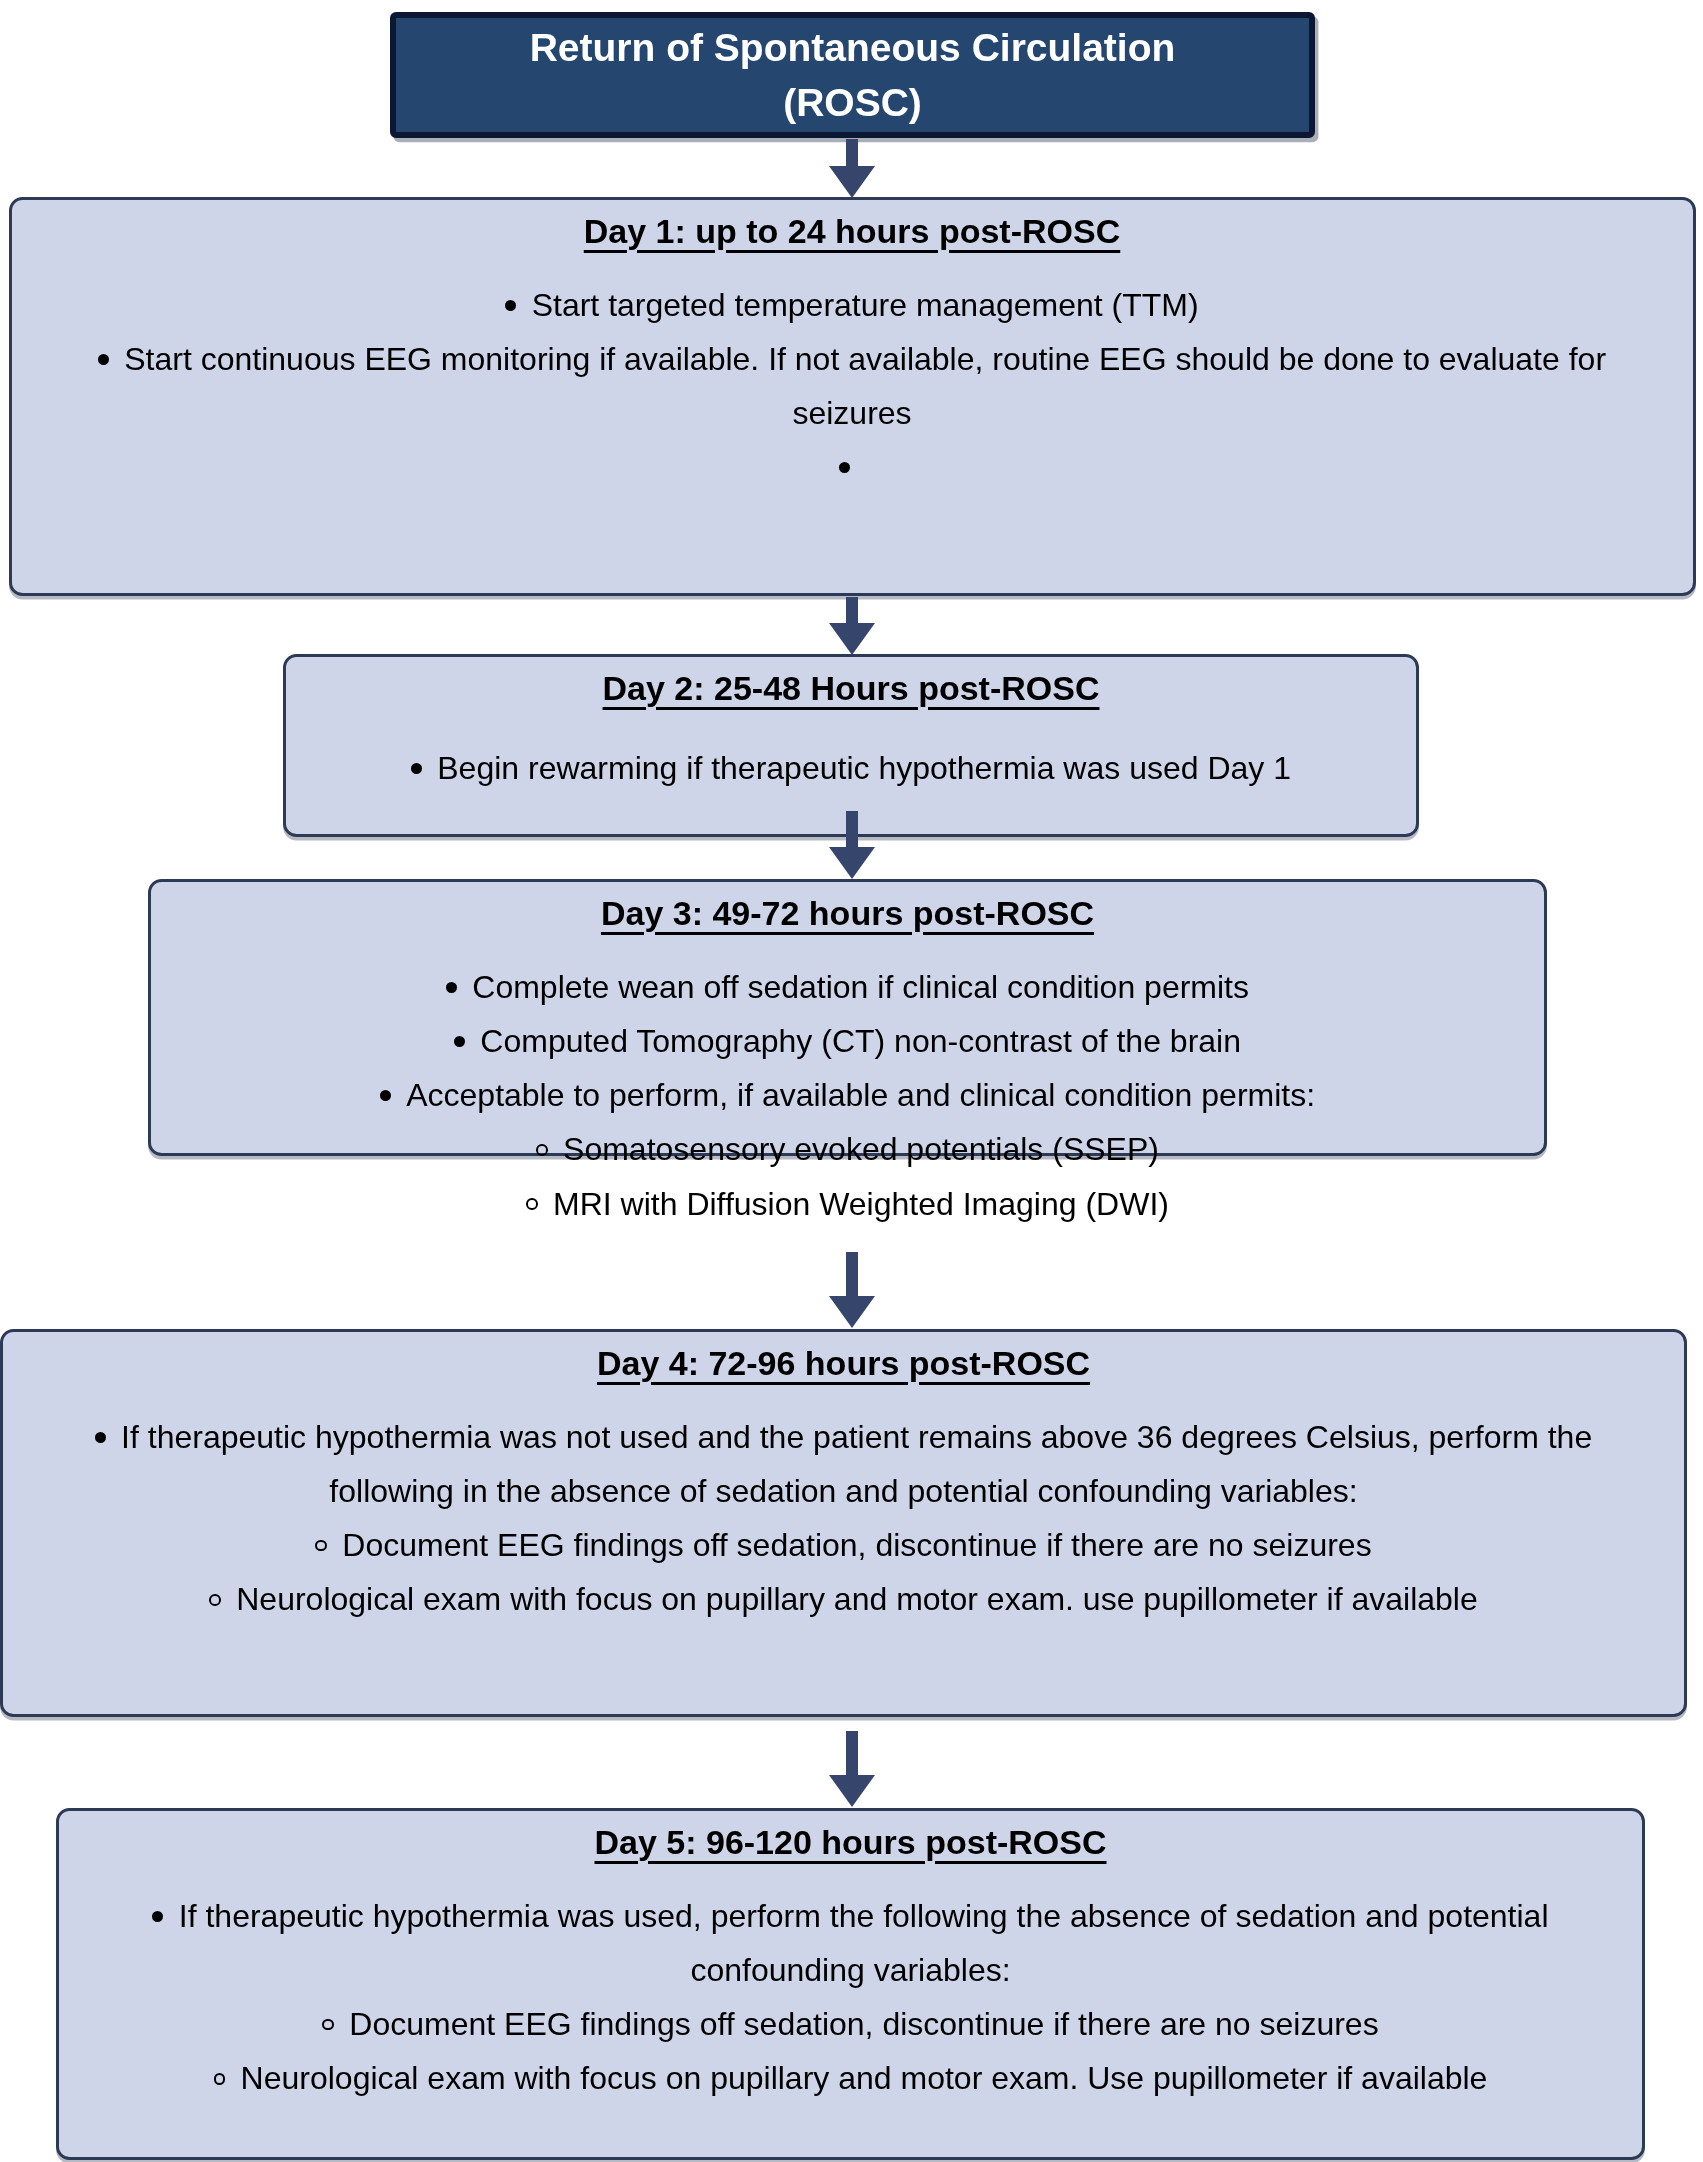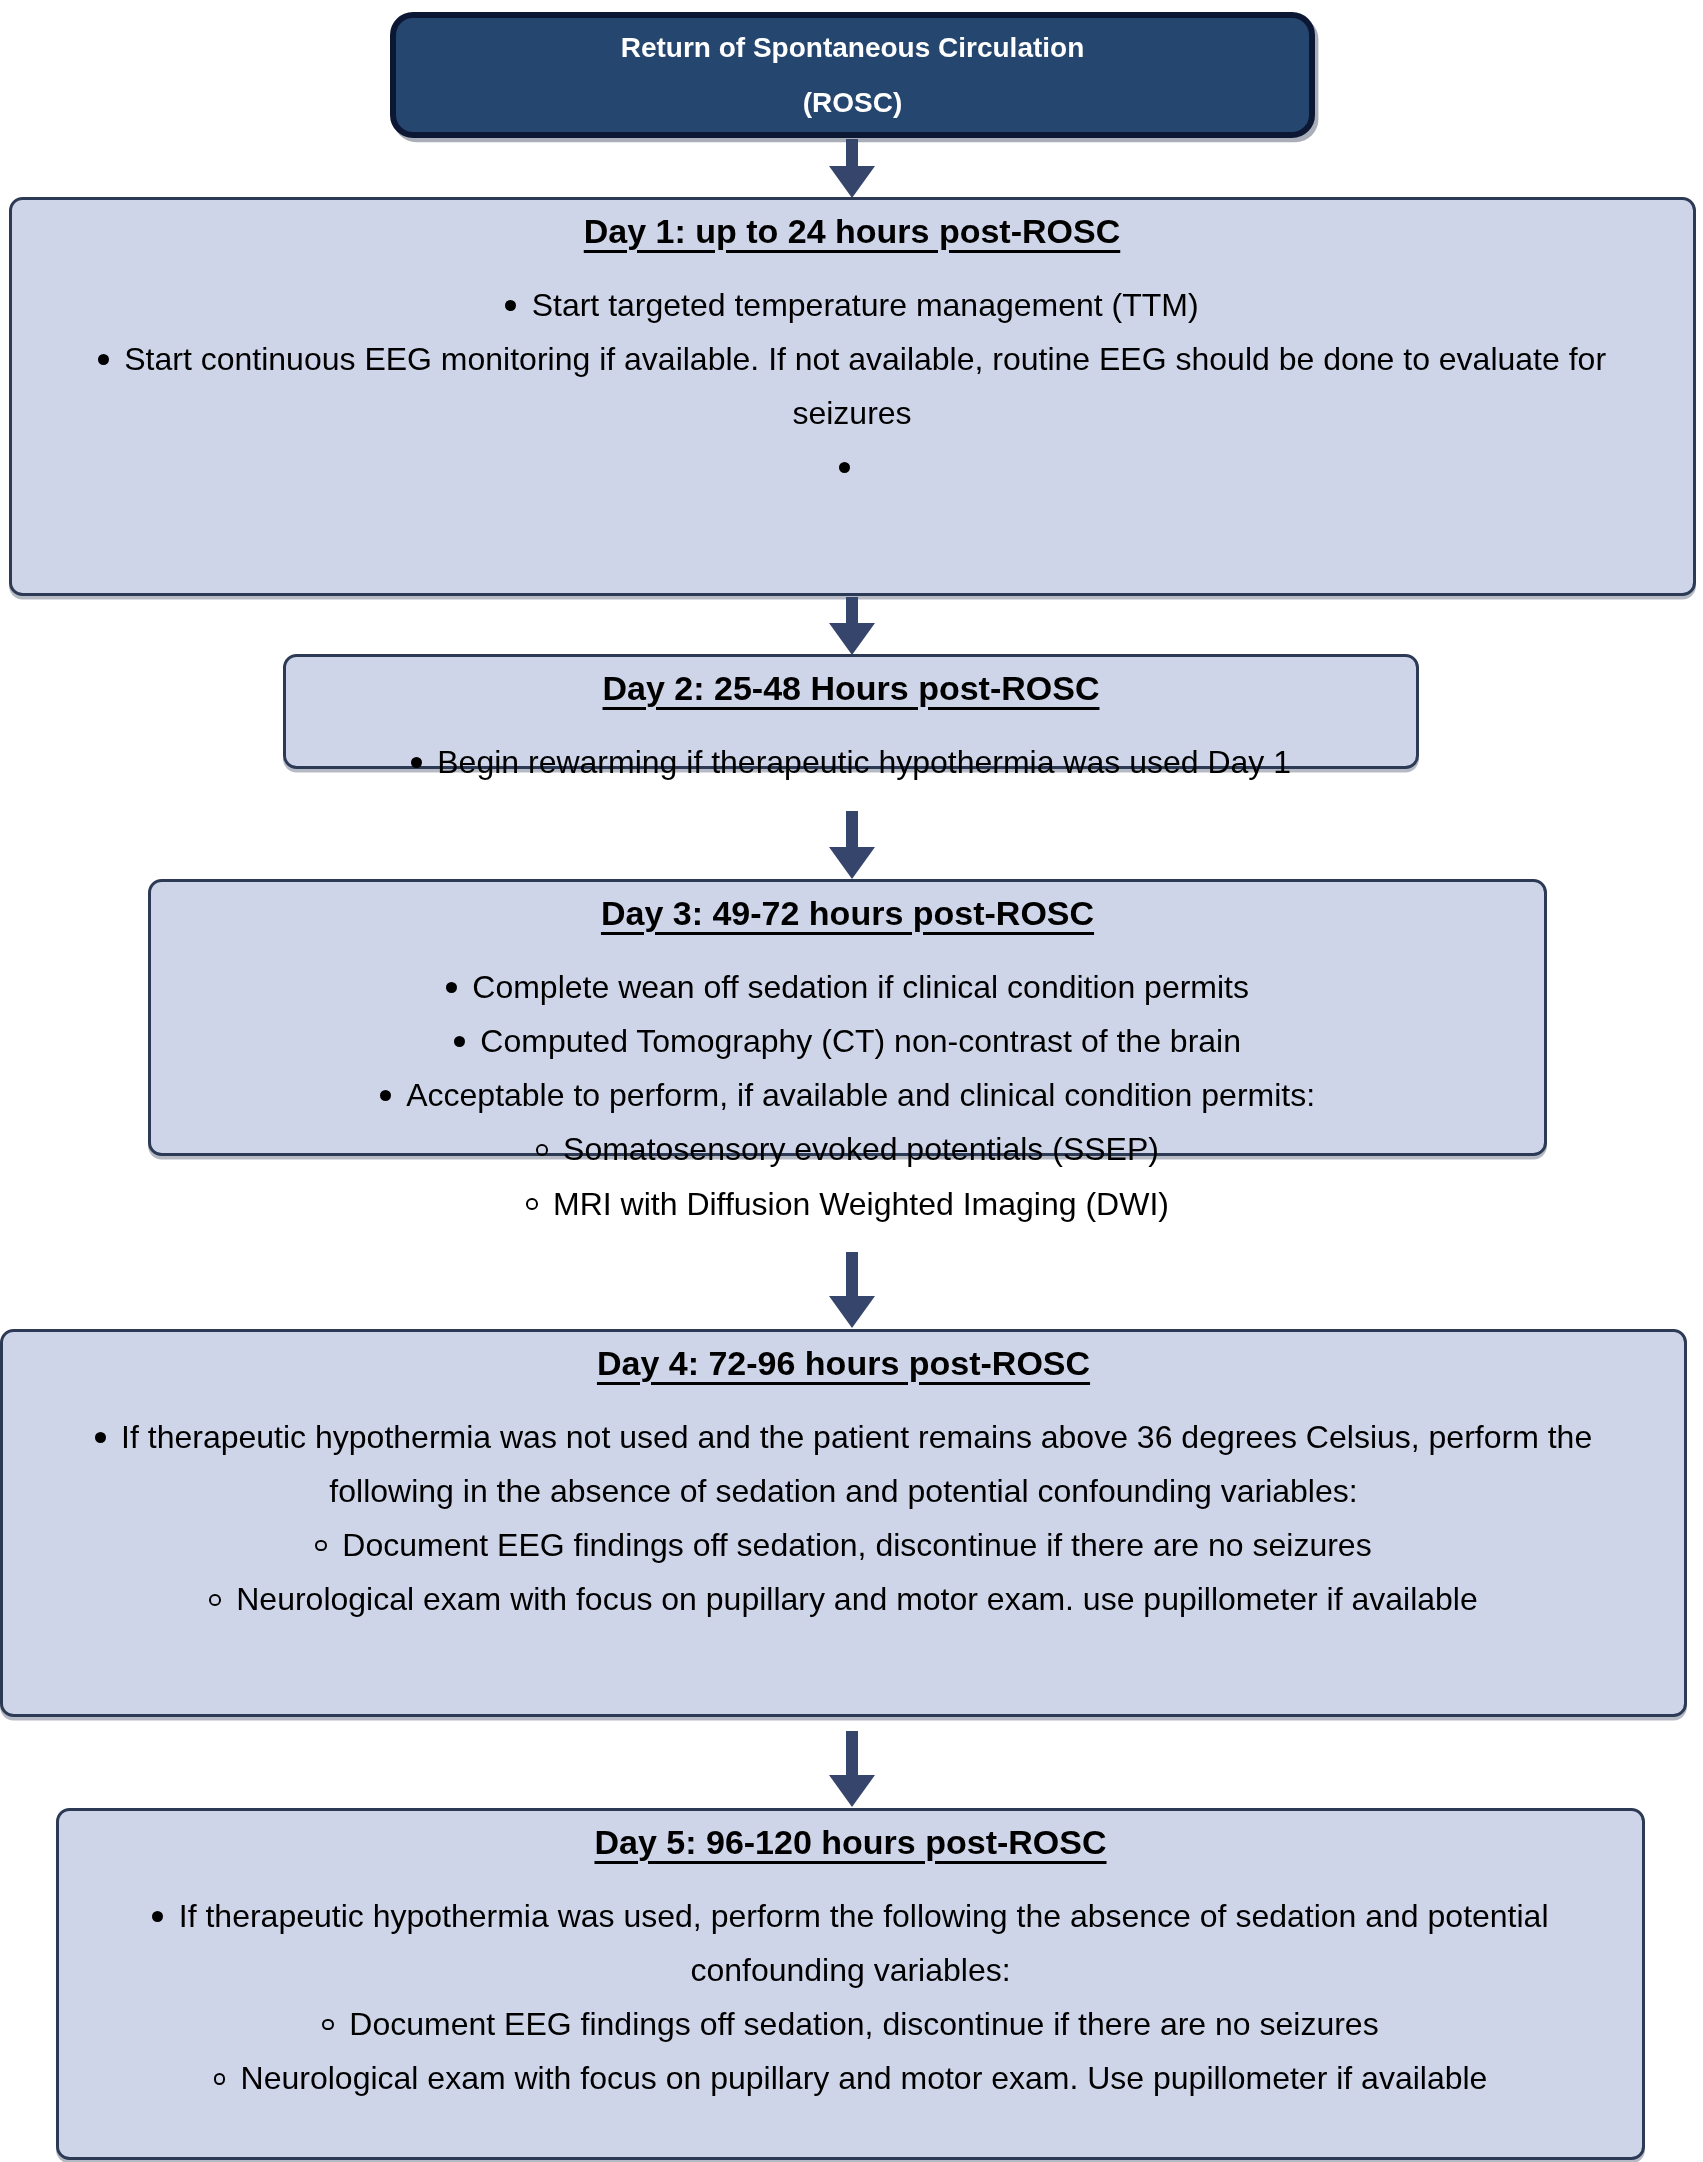--- a/index.html
+++ b/index.html
@@ -18,29 +18,29 @@
   }
 
   
   .title-box {
     position: absolute;
     left: 390px; top: 12px;
     width: 925px; height: 126px;
     box-sizing: border-box;
     background: var(--title-bg, #24466f);
     border: 6.8px solid var(--title-border, #0c1833);
-    border-radius: 23px;
+    border-radius: 6px;
     box-shadow: 3.4px 4.3px 0 rgba(12, 24, 51, 0.35);
     display: flex;
     flex-direction: column;
     align-items: center;
     justify-content: center;
     text-align: center;
     color: var(--title-text, #ffffff);
-    font-size: 28px;
+    font-size: 39px;
     font-weight: bold;
     line-height: 55px;
   }
 
   
   .box {
     position: absolute;
     box-sizing: border-box;
     background: var(--box-bg, #cfd5e8);
     border: 3.4px solid var(--box-border, #2d3a56);
@@ -87,21 +87,21 @@
     background: var(--text, #000000);
   }
   .bullet.circle {
     width: 7.7px; height: 7.7px;
     border-radius: 50%;
     border: 2.6px solid var(--text, #000000);
     background: transparent;
   }
 
   .day1 { left: 8.5px;  top: 197px;  width: 1687px; height: 399px; }
-  .day2 { left: 283px; top: 654px;  width: 1136px; height: 115px; }
+  .day2 { left: 283px; top: 654px;  width: 1136px; height: 183px; gap: 6px; }
   .day3 { left: 148px; top: 879px; width: 1399px; height: 277px; }
   .day4 { left: 0;  top: 1329px; width: 1687px; height: 388px; }
   .day5 { left: 56px;  top: 1808px; width: 1589px; height: 352px; }
 
   
   .arrow {
     position: absolute;
     left: 846px;
     width: 12px;
     background: var(--arrow, #36456b);

